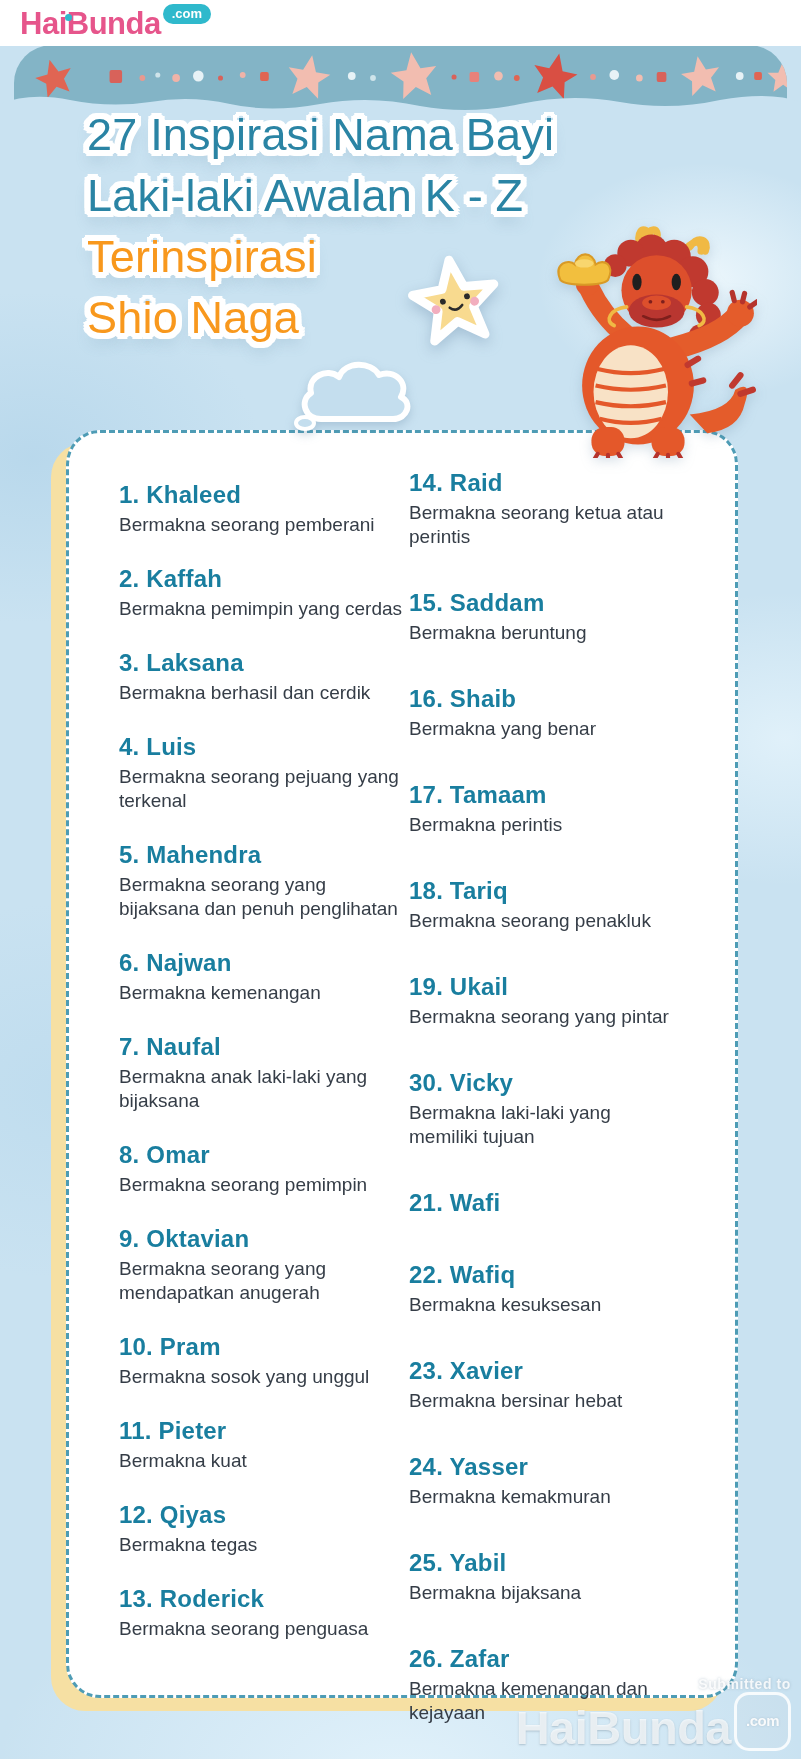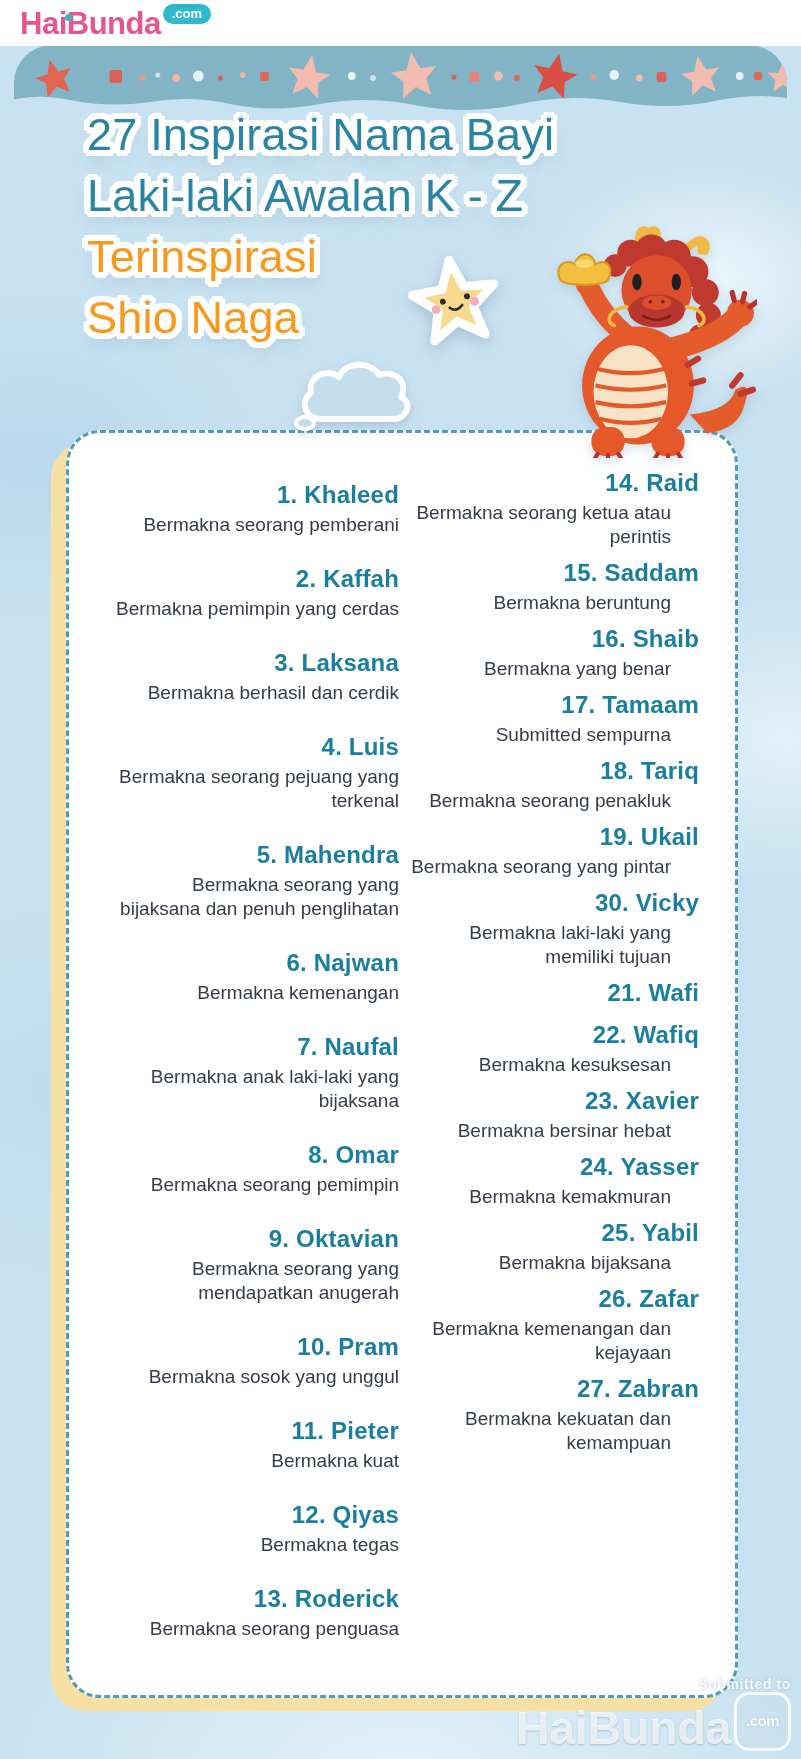--- a/index.html
+++ b/index.html
@@ -52,25 +52,25 @@
   
   .star-char { position:absolute; left:396px; top:242px; z-index:5; filter:drop-shadow(0 5px 7px rgba(96,130,160,0.35)); }
   .dragon-char { position:absolute; left:519px; top:220px; z-index:5; filter:drop-shadow(0 4px 6px rgba(96,130,160,0.25)); }
   .cloud-deco { position:absolute; left:291px; top:351px; z-index:6; filter:drop-shadow(0 4px 5px rgba(96,130,160,0.3)); }
 
   
   .card-wrap { position:absolute; left:66px; top:430px; width:672px; height:1268px; z-index:4; }
   .card-back { position:absolute; inset:0; transform:translate(-15px,13px); background:#f6e0a3; border-radius:34px; }
   .card {
     position:absolute; inset:0; background:#ffffff; border:3px dashed #4e9cb5; border-radius:34px;
-    display:flex; flex-direction:row; padding:36px 28px 24px 38px;text-align:right;
+    display:flex; flex-direction:row; padding:36px 28px 24px 50px;
   }
   .name-col { display:flex; flex-direction:column; }
   .name-col.left  { width:292px; padding-top:12px; row-gap:28px; }
-  .name-col.right { width:300px; row-gap:10px; }
+  .name-col.right { width:300px; row-gap:40px; }
   .entry-name { font-size:24px; font-weight:800; color:#197e9f; letter-spacing:0.2px; margin-bottom:4px; }
   .entry-meaning { font-size:19px; line-height:24px; color:#353d47; font-weight:500; }
   .name-col.right .entry-meaning { max-width:272px; }
 
   
   .watermark { position:absolute; right:10px; bottom:6px; text-align:center; z-index:9; }
   .wm-submitted {
     font-size:14px; font-weight:700; letter-spacing:0.6px;
     color:rgba(255,255,255,0.85); text-shadow:0 0 3px rgba(140,162,178,0.6);
     margin-bottom:0px;
@@ -278,21 +278,21 @@
           <div class="entry">
     <div class="entry-name">15. Saddam</div>
     <div class="entry-meaning">Bermakna beruntung</div>
   </div>
           <div class="entry">
     <div class="entry-name">16. Shaib</div>
     <div class="entry-meaning">Bermakna yang benar</div>
   </div>
           <div class="entry">
     <div class="entry-name">17. Tamaam</div>
-    <div class="entry-meaning">Submitted sempurna</div>
+    <div class="entry-meaning">Bermakna perintis</div>
   </div>
           <div class="entry">
     <div class="entry-name">18. Tariq</div>
     <div class="entry-meaning">Bermakna seorang penakluk</div>
   </div>
           <div class="entry">
     <div class="entry-name">19. Ukail</div>
     <div class="entry-meaning">Bermakna seorang yang pintar</div>
   </div>
           <div class="entry">

